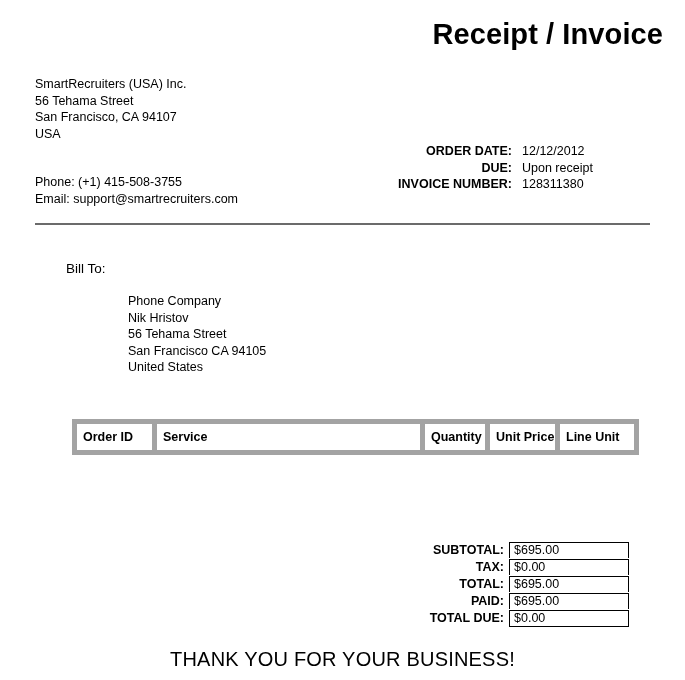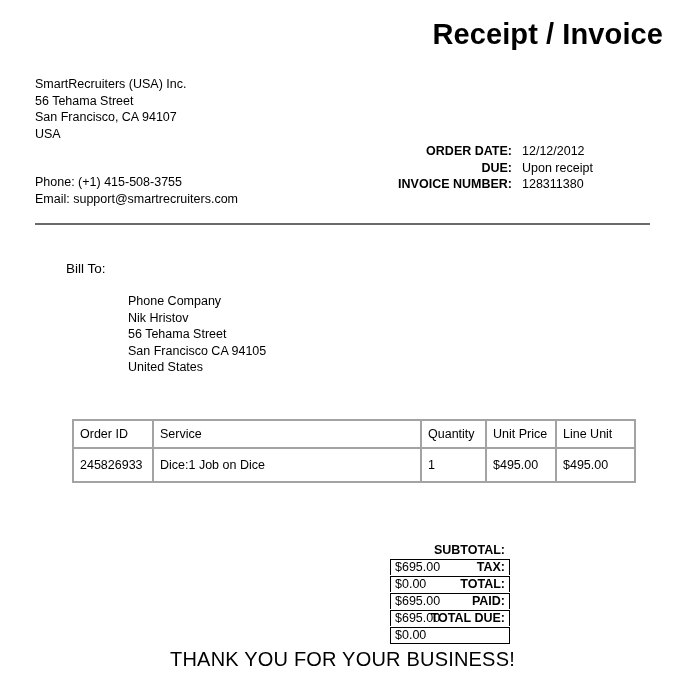--- a/index.html
+++ b/index.html
@@ -110,23 +110,23 @@
     position: absolute;
     left: 72px;
     top: 419px;
     width: 562px;
     border-collapse: collapse;
     table-layout: fixed;
     font-size: 12.5px;
   }
   .items-table th,
   .items-table td {
-    border: 2px solid #a3a3a3;
+    border: 5px solid #a3a3a3;
     text-align: left;
-    font-weight: normal;
+    font-weight: bold;
     padding: 0 0 0 6px;
     vertical-align: middle;
     white-space: nowrap;
     overflow: hidden;
   }
   .items-table thead th { height: 26px; }
   .items-table tbody td { height: 32px; }
 
   .col-order  { width: 80px; }
   .col-service{ width: 268px; }
@@ -136,23 +136,22 @@
 
   
   .totals {
     position: absolute;
     left: 390px;
     top: 542px;
     font-size: 12.5px;
   }
   .totals-row {
     display: flex;
-    align-items: flex-end;
+    align-items: flex-start;
     height: 17px;
-    flex-direction: column;
   }
   .totals-label {
     width: 119px;
     text-align: right;
     font-weight: bold;
     white-space: nowrap;
     line-height: 17px;
     padding-right: 5px;
     box-sizing: border-box;
   }
@@ -236,27 +235,20 @@
     <thead>
       <tr>
         <th>Order ID</th>
         <th>Service</th>
         <th>Quantity</th>
         <th>Unit Price</th>
         <th>Line Unit</th>
       </tr>
     </thead>
     <tbody>
-      <tr>
-        <td>245826933</td>
-        <td>Dice:1 Job on Dice</td>
-        <td>1</td>
-        <td>$495.00</td>
-        <td>$495.00</td>
-      </tr>
     </tbody>
   </table>
 
   <div class="totals">
     <div class="totals-row">
       <div class="totals-label">SUBTOTAL:</div>
       <div class="totals-value">$695.00</div>
     </div>
     <div class="totals-row">
       <div class="totals-label">TAX:</div>

